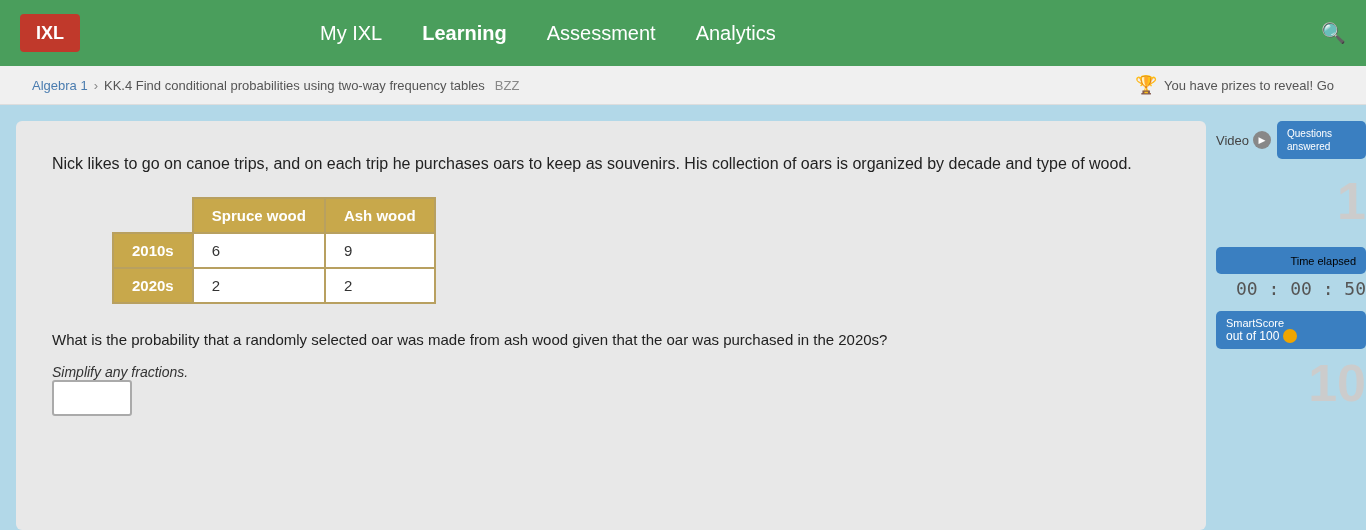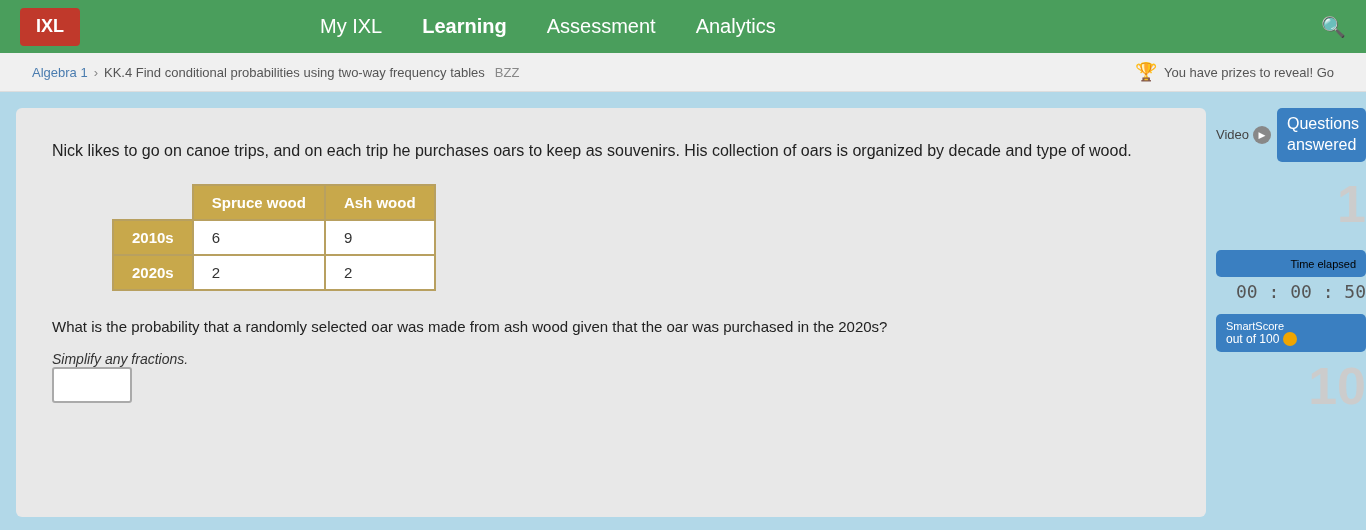--- a/index.html
+++ b/index.html
@@ -7,21 +7,21 @@
       font-family: Arial, sans-serif;
       width: 1366px;
       height: 530px;
       overflow: hidden;
       background: #b2d8e8;
     }
 
     
     .top-nav {
       background: #4a9e5c;
-      height: 53px;
+      height: 66px;
       display: flex;
       align-items: center;
       padding: 0 20px;
       gap: 40px;
     }
     .logo-area {
       background: #c0392b;
       width: 60px;
       height: 38px;
       border-radius: 4px;
@@ -206,21 +206,21 @@
       align-items: center;
       justify-content: center;
       color: white;
       font-size: 9px;
     }
     .questions-answered-box {
       background: #3a7fc1;
       color: white;
       border-radius: 5px;
       padding: 6px 10px;
-      font-size: 16px;
+      font-size: 10px;
       line-height: 1.3;
       min-width: 80px;
     }
 
     .question-number {
       font-size: 52px;
       font-weight: bold;
       color: #ccc;
       text-align: right;
       line-height: 1;

